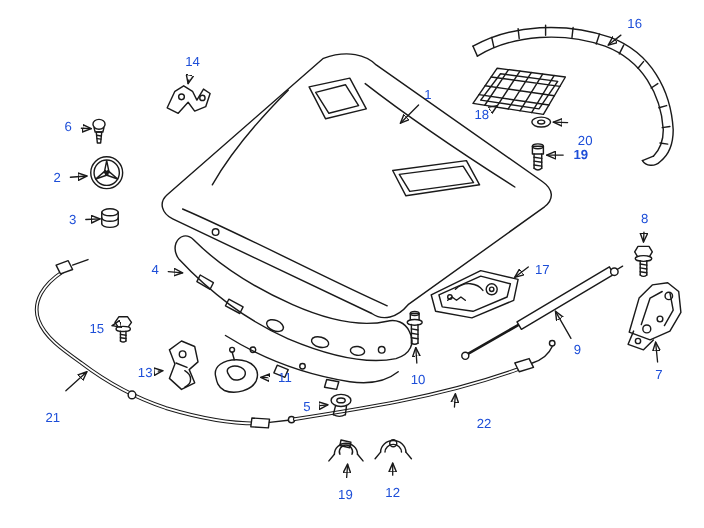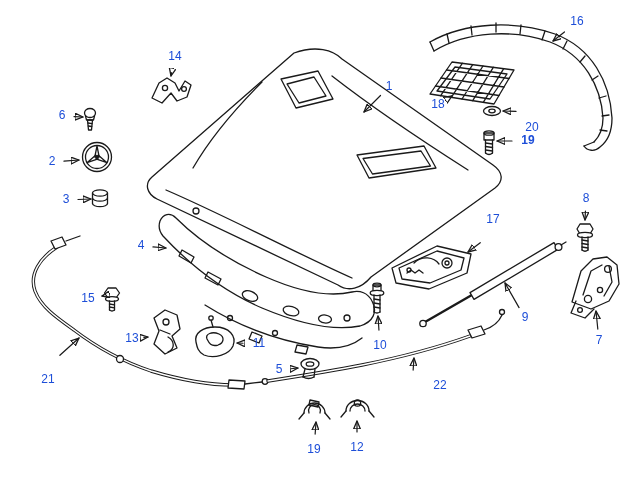--- a/index.html
+++ b/index.html
@@ -267,21 +267,21 @@
       <div class="callout" style="left: 599px; top: 341px;">7</div>
       <div class="callout" style="left: 586px; top: 199px;">8</div>
       <div class="callout" style="left: 525px; top: 318px;">9</div>
       <div class="callout" style="left: 380px; top: 346px;">10</div>
       <div class="callout" style="left: 259px; top: 344px;">11</div>
       <div class="callout" style="left: 357px; top: 448px;">12</div>
       <div class="callout" style="left: 132px; top: 339px;">13</div>
       <div class="callout" style="left: 175px; top: 57px;">14</div>
       <div class="callout" style="left: 88px; top: 299px;">15</div>
       <div class="callout" style="left: 577px; top: 22px;">16</div>
-      <div class="callout" style="left: 493px; top: 220px;">17</div>
+      <div class="callout" style="left: 493px; top: 246px;">17</div>
       <div class="callout" style="left: 438px; top: 105px;">18</div>
       <div class="callout" style="left: 528px; top: 141px; font-weight: bold;">19</div>
       <div class="callout" style="left: 532px; top: 128px;">20</div>
       <div class="callout" style="left: 48px; top: 380px;">21</div>
       <div class="callout" style="left: 412px; top: 386px; margin-left: 28px;">22</div>
       <div class="callout" style="left: 314px; top: 450px;">19</div>
     </div>
 </div>
 
 </body></html>

